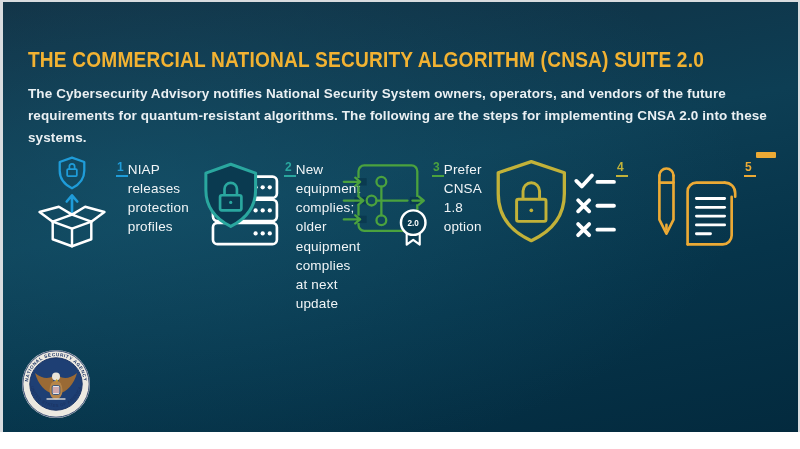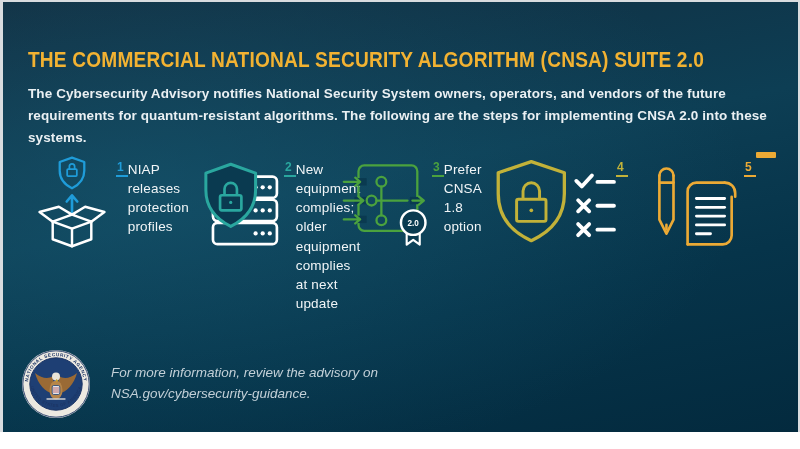--- a/index.html
+++ b/index.html
@@ -206,17 +206,15 @@
         <path d="M33 45 C24 43 17 35 14 24 C21 30 28 30 32 27 Z" fill="#9a6a35"></path>
         <path d="M37 45 C46 43 53 35 56 24 C49 30 42 30 38 27 Z" fill="#9a6a35"></path>
         <ellipse cx="35" cy="41" rx="6.5" ry="9.5" fill="#b5854a"></ellipse>
         <circle cx="35" cy="27.5" r="4" fill="#e8e4d8"></circle>
         <path d="M35 30 l2.5 1.5 l-2.5 1.5 z" fill="#c9a227"></path>
         <rect x="31.2" y="36.5" width="7.6" height="9" rx="1.5" fill="#dfe3ea" stroke="#1e3f74" stroke-width="0.8"></rect>
         <path d="M33 38 v6 M35 38 v6 M37 38 v6" stroke="#b23a3a" stroke-width="0.7"></path>
         <path d="M26 50 h18" stroke="#cfcfcf" stroke-width="1.4" stroke-linecap="round"></path>
       </g>
     </svg>
-    <div class="footer-text">For more information, review the advisory on
-NSA.gov/cybersecurity-guidance.</div>
   </div>
 
 </div>
 
 </body></html>

